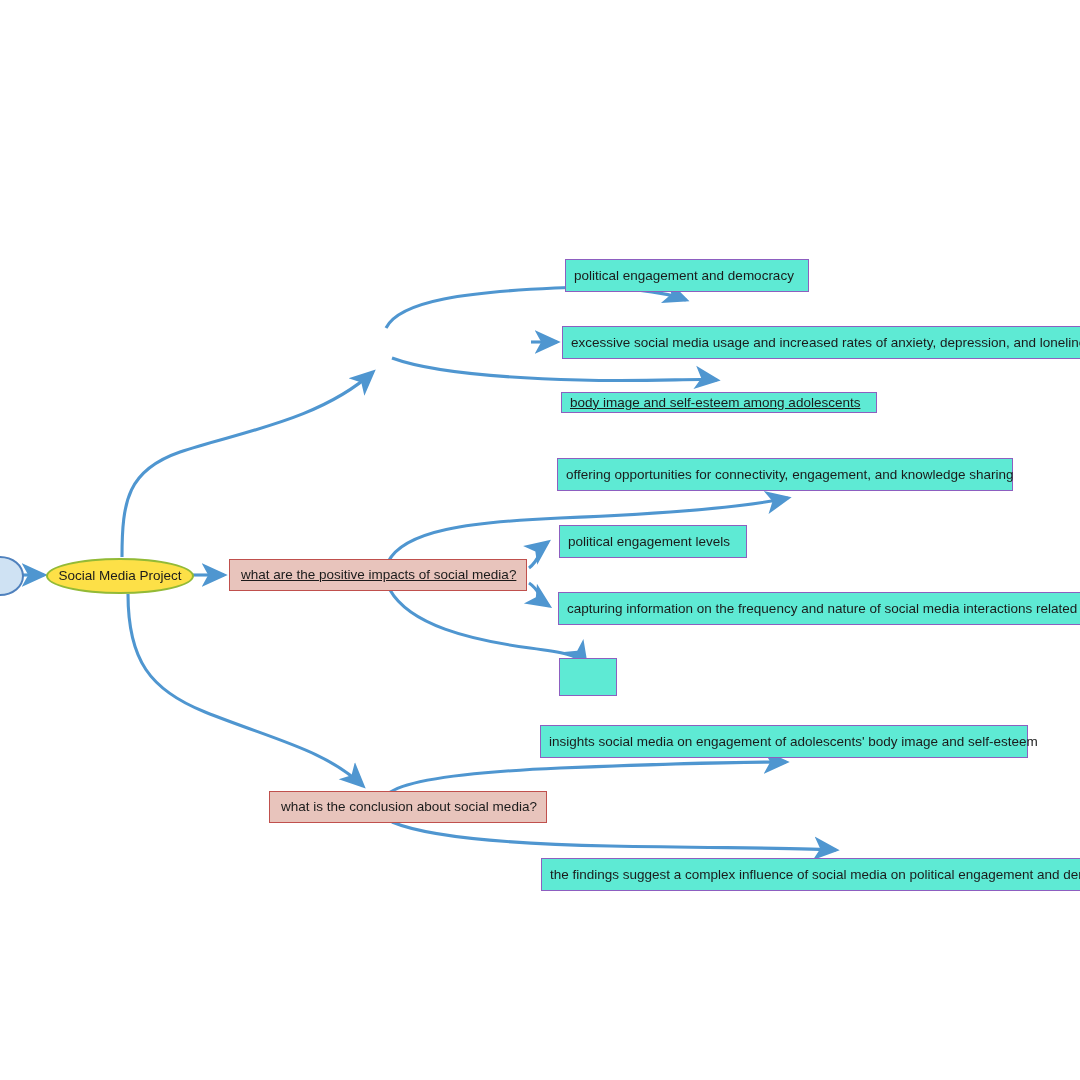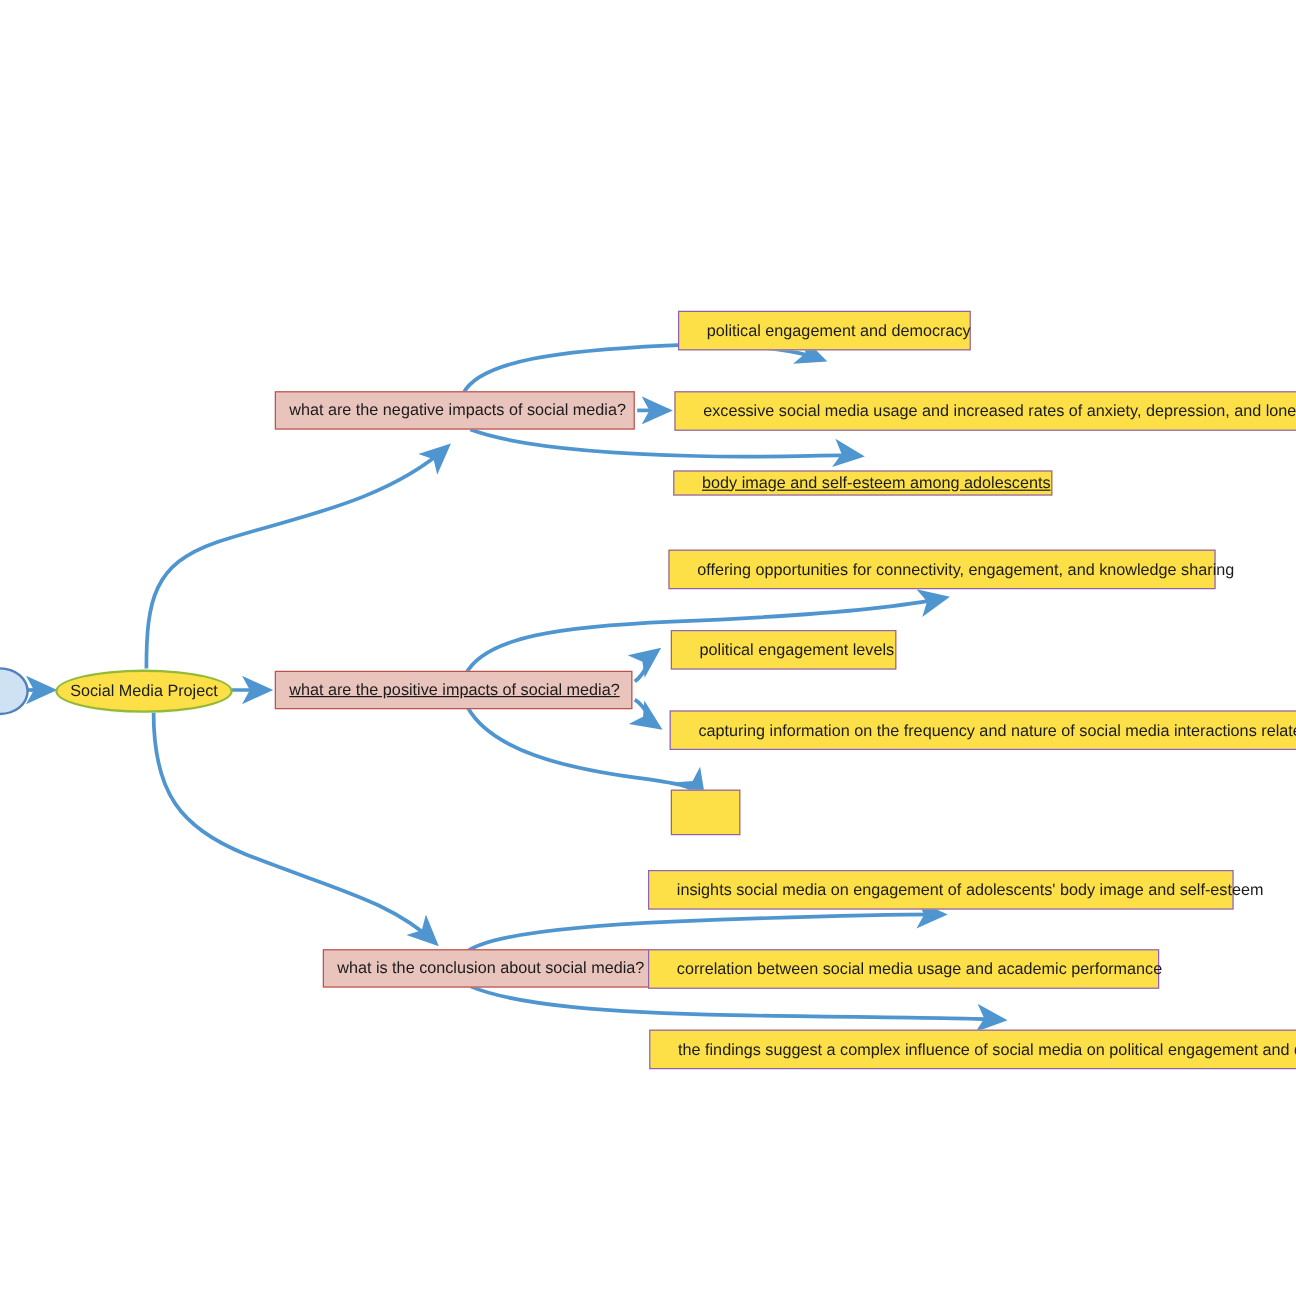--- a/index.html
+++ b/index.html
@@ -44,23 +44,23 @@
     background: #fde047;
     border: 2px solid #93ba36;
     justify-content: center;
   }
   .node-question {
     background: #e8c4bc;
     border: 1.6px solid #c0504d;
     padding-left: 11px;
   }
   .node-answer {
-    background: #fde047;
+    background: #5eead4;
     border: 1.8px solid #8d5fc0;
-    padding-left: 23px;
+    padding-left: 8px;
   }
 </style>
 </head>
 <body>
 
 <div id="canvas">
 
   <svg id="edges" viewBox="0 0 1080 1080" xmlns="http://www.w3.org/2000/svg">
     <defs>
       <marker id="arw" markerWidth="9" markerHeight="9" refX="7.2" refY="4.5" orient="auto" markerUnits="strokeWidth">
@@ -91,23 +91,20 @@
   </svg>
 
   <div class="node node-root" style="left:-24px; top:556px; width:48px; height:40px;">
     <span></span>
   </div>
 
   <div class="node node-topic" style="left:46px; top:558px; width:148px; height:36px;">
     <span>Social Media Project</span>
   </div>
 
-  <div class="node node-question" style="left:229px; top:326px; width:300px; height:32px;">
-    <span>what are the negative impacts of social media?</span>
-  </div>
   <div class="node node-answer" style="left:565px; top:259px; width:244px; height:33px;">
     <span>political engagement and democracy</span>
   </div>
   <div class="node node-answer" style="left:562px; top:326px; width:528px; height:33px;">
     <span>excessive social media usage and increased rates of anxiety, depression, and loneline</span>
   </div>
   <div class="node node-answer" style="left:561px; top:392px; width:316px; height:21px;text-decoration:underline;">
     <span>body image and self-esteem among adolescents</span>
   </div>
 
@@ -126,20 +123,17 @@
   <div class="node node-answer" style="left:559px; top:658px; width:58px; height:38px;">
     <span></span>
   </div>
 
   <div class="node node-question" style="left:229px; top:791px; width:278px; height:32px;margin-left:40px;">
     <span>what is the conclusion about social media?</span>
   </div>
   <div class="node node-answer" style="left:540px; top:725px; width:488px; height:33px;">
     <span>insights social media on engagement of adolescents' body image and self-esteem</span>
   </div>
-  <div class="node node-answer" style="left:540px; top:791px; width:426px; height:33px;">
-    <span>correlation between social media usage and academic performance</span>
-  </div>
   <div class="node node-answer" style="left:541px; top:858px; width:549px; height:33px;">
     <span>the findings suggest a complex influence of social media on political engagement and dem</span>
   </div>
 
 </div>
 
 </body></html>

